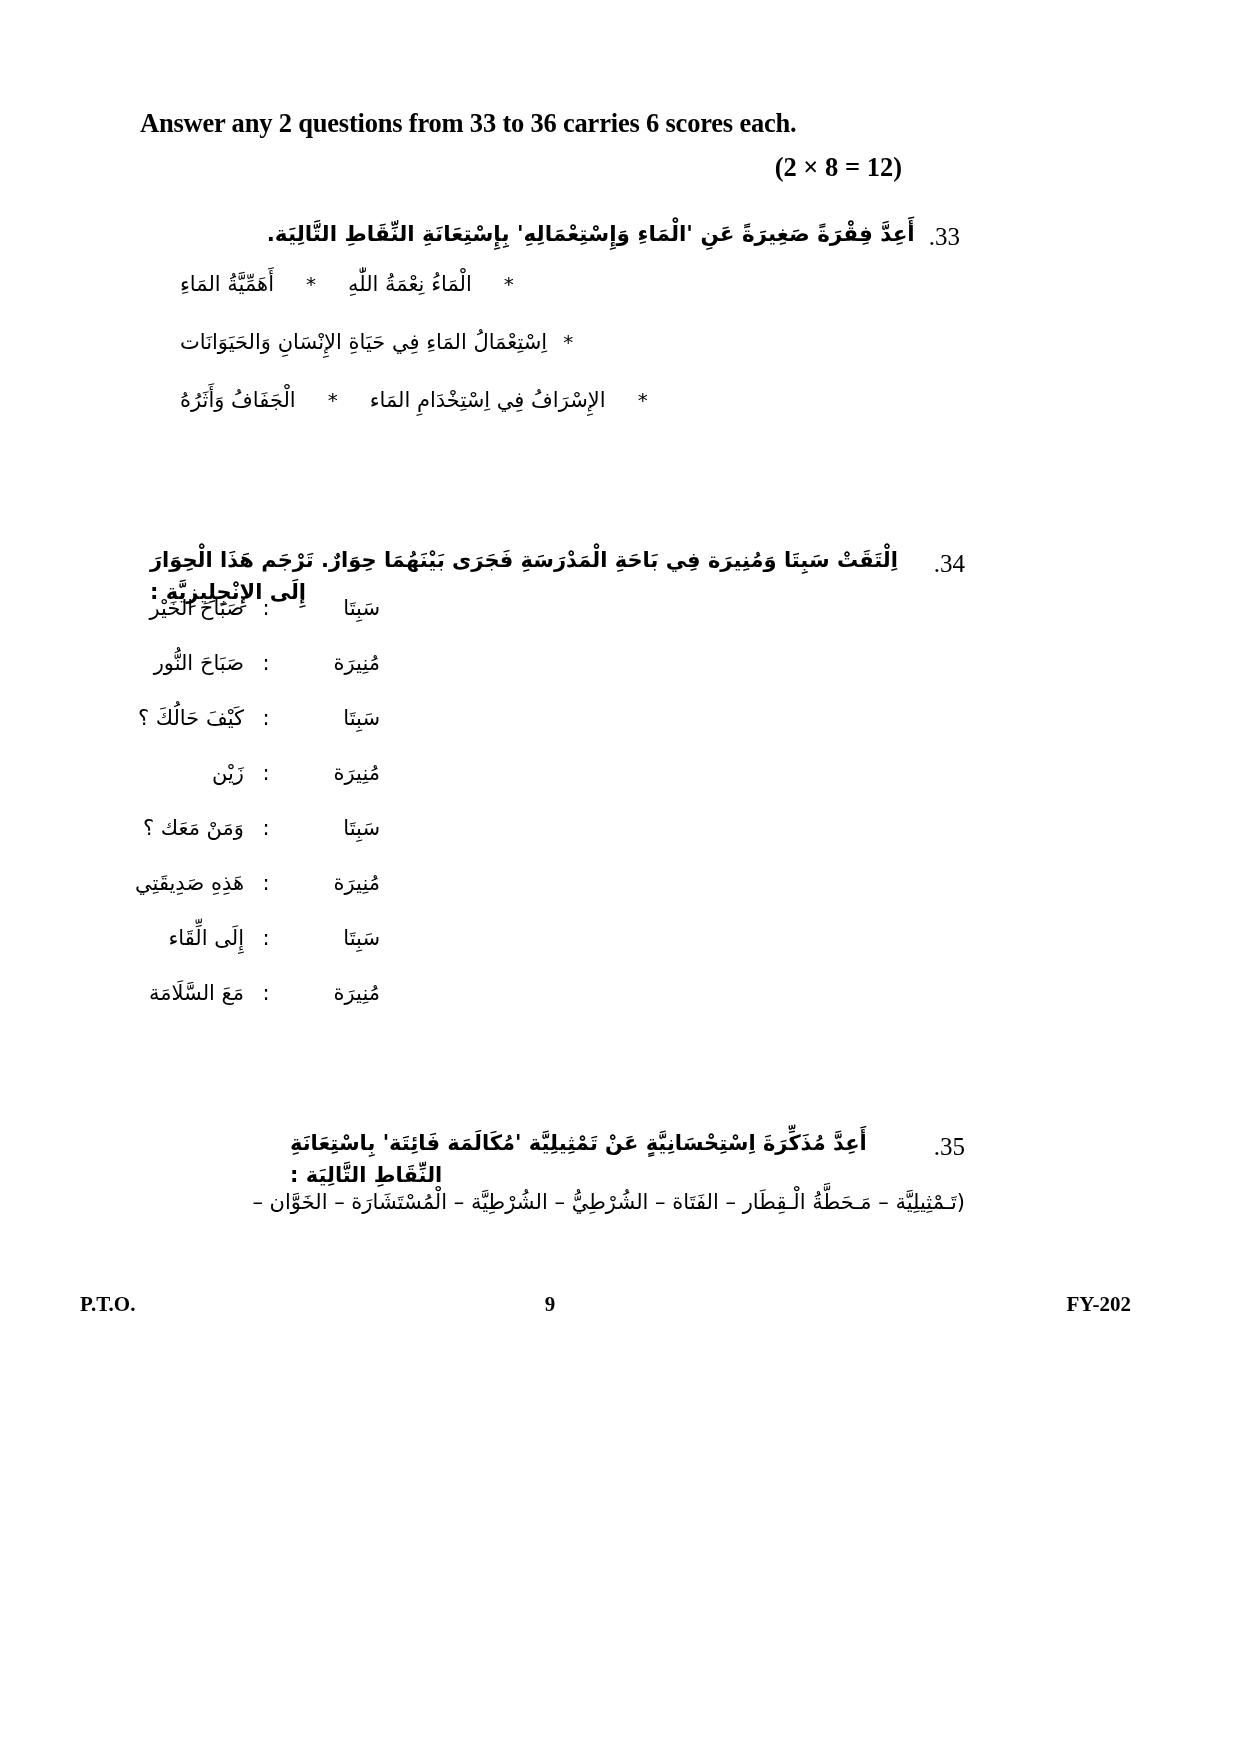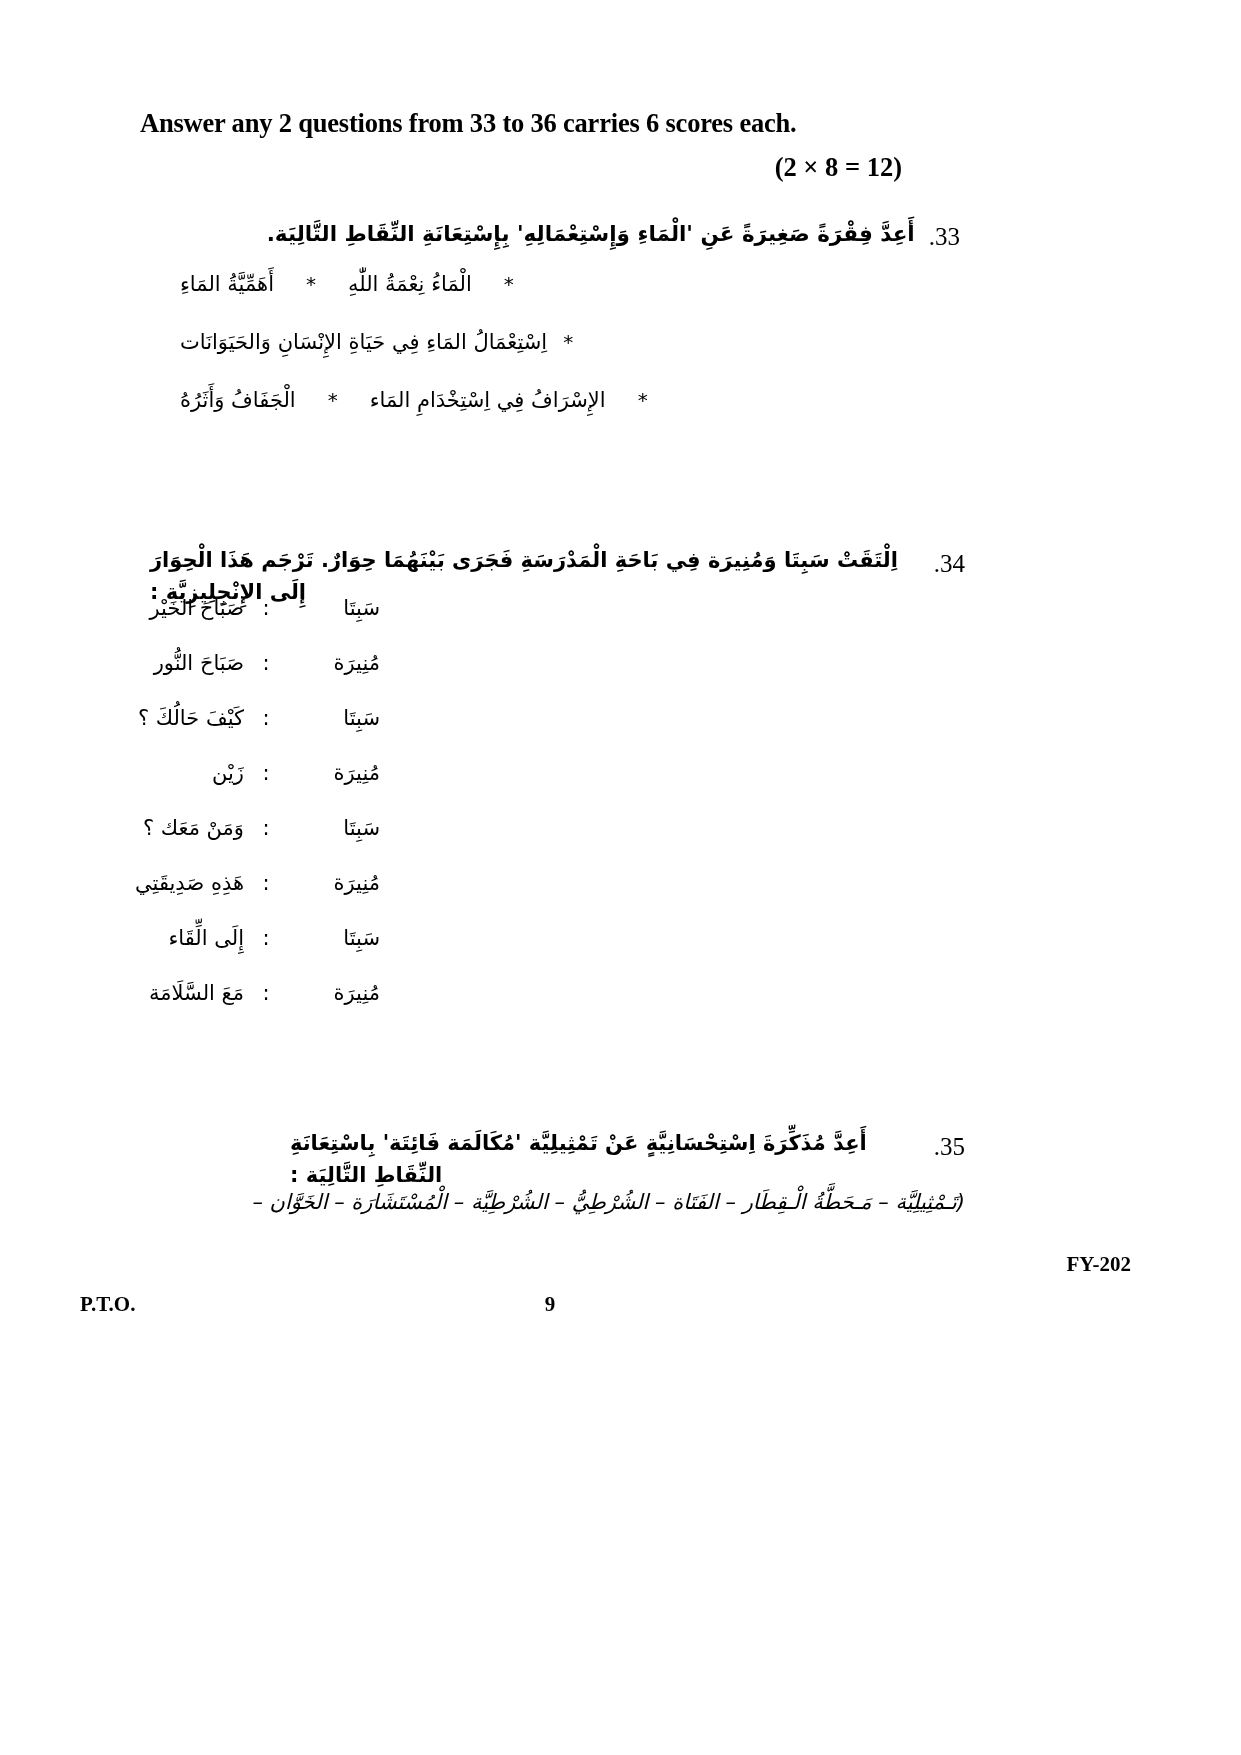--- a/index.html
+++ b/index.html
@@ -164,21 +164,21 @@
     position: absolute;
     left: 120px;
     top: 1178px;
     width: 845px;
     direction: rtl;
     font-family: "DejaVu Sans", "Liberation Sans", sans-serif;
     font-size: 21px;
     line-height: 2.3;
     text-align: center;
   }
-  .bank-line-1 { text-align: right; white-space: nowrap; font-style: italic; }
+  .bank-line-1 { text-align: right; white-space: nowrap; }
   .bank-line-2 { text-align: center; white-space: nowrap; padding-right: 40px; }
 
   
   .footer-left {
     position: absolute;
     left: 80px;
     top: 1292px;
     font-family: "Liberation Serif", "DejaVu Serif", serif;
     font-weight: bold;
     font-size: 21px;
@@ -189,21 +189,21 @@
     top: 1292px;
     width: 1100px;
     text-align: center;
     font-family: "Liberation Serif", "DejaVu Serif", serif;
     font-weight: bold;
     font-size: 21px;
   }
   .footer-right {
     position: absolute;
     right: 110px;
-    top: 1252px;
+    top: 1292px;
     font-family: "Liberation Serif", "DejaVu Serif", serif;
     font-weight: bold;
     font-size: 21px;
   }
 </style>
 </head>
 <body>
 
 <div class="page">
 

